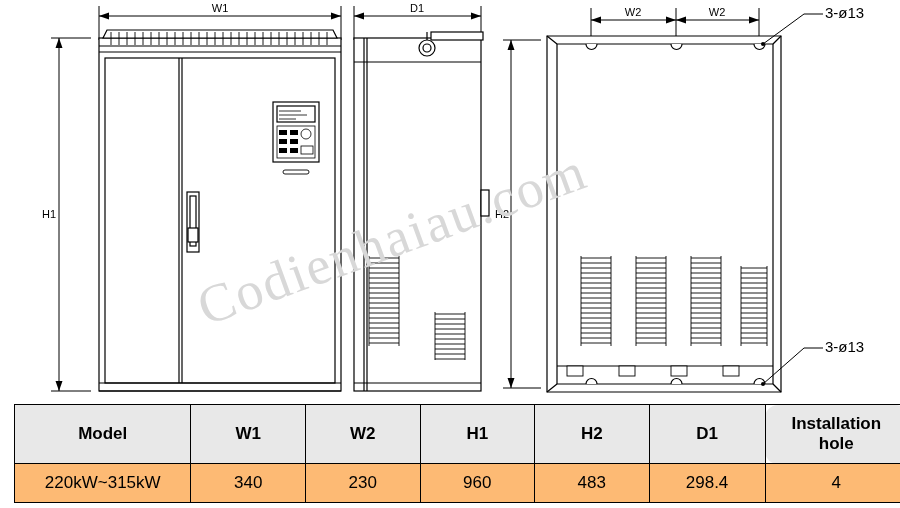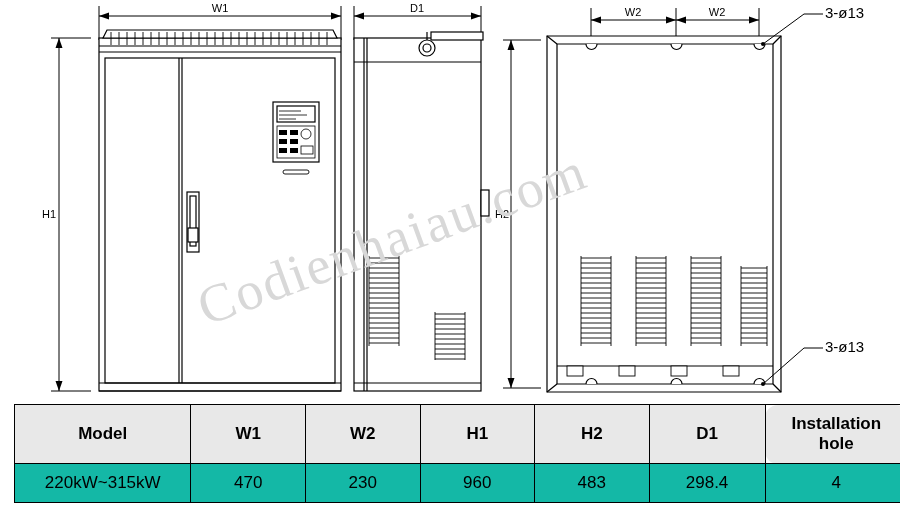--- a/index.html
+++ b/index.html
@@ -58,21 +58,21 @@
   }
   table.spec th {
     background: #e8e8e8;
     font-size: 17px;
     font-weight: bold;
     height: 58px;
     line-height: 1.15;
     padding: 0 2px;
   }
   table.spec td {
-    background: #14b8a6;
+    background: #fdba74;
     font-size: 17px;
     height: 38px;
     padding: 0 2px;
   }
   .col-model { width: 178px; }
   .col-num { width: 119px; }
   .col-hole { width: 143px; border-radius: 13px; }
   svg text {
     font-family: "Liberation Sans", sans-serif;
     fill: #000000;
@@ -394,21 +394,21 @@
         <th class="col-num">D1</th>
         <th class="col-hole">
           <span>Installation</span><br>
           <span>hole</span>
         </th>
       </tr>
     </thead>
     <tbody>
       <tr>
         <td>220kW~315kW</td>
-        <td>470</td>
+        <td>340</td>
         <td>230</td>
         <td>960</td>
         <td>483</td>
         <td>298.4</td>
         <td>4</td>
       </tr>
     </tbody>
   </table>
 
 </div>

